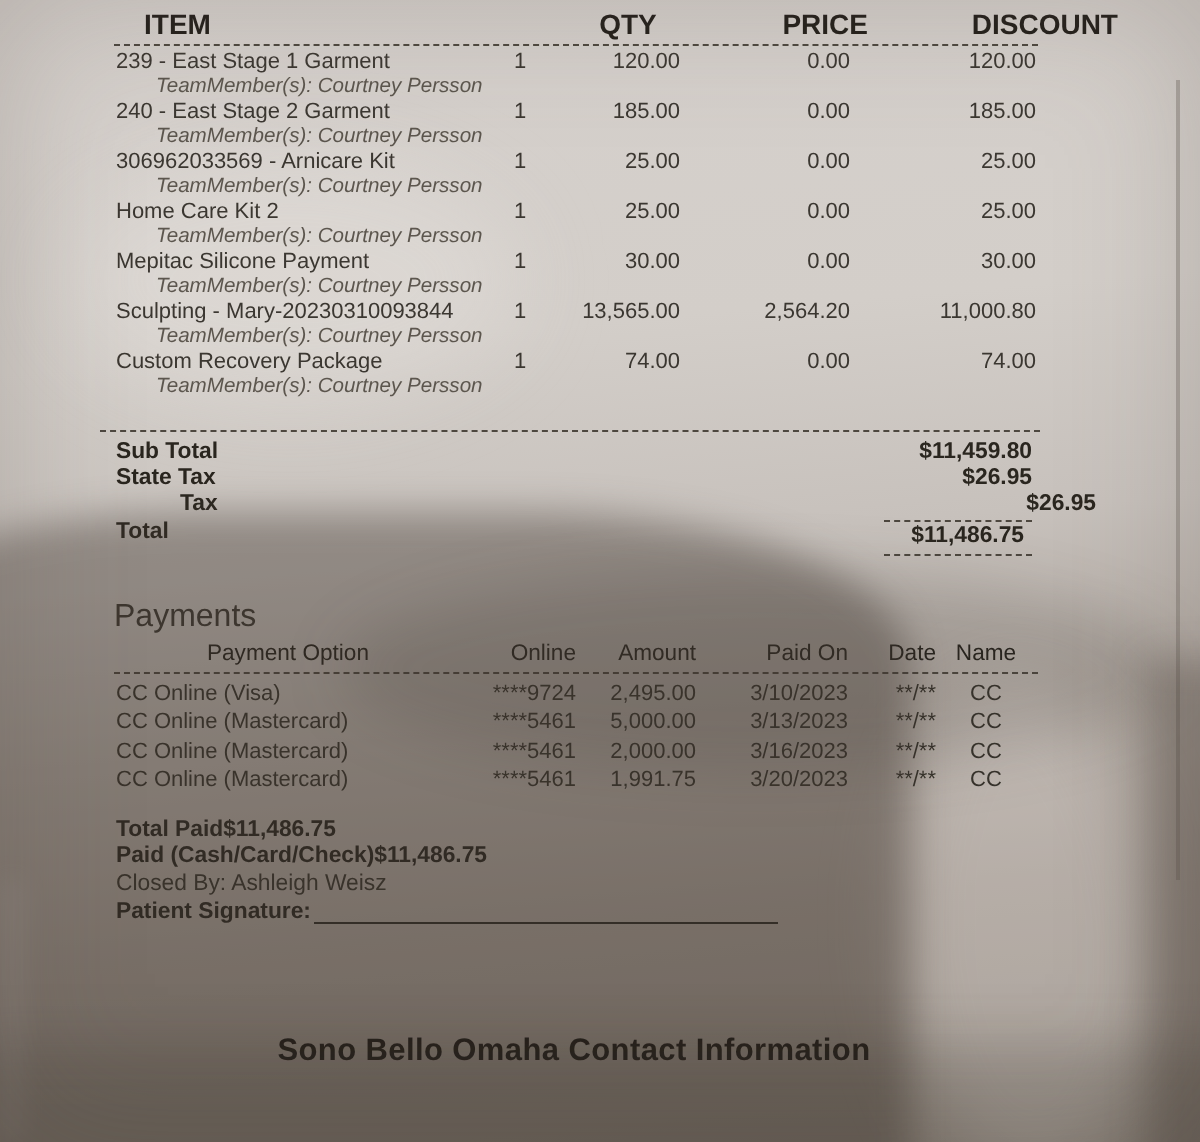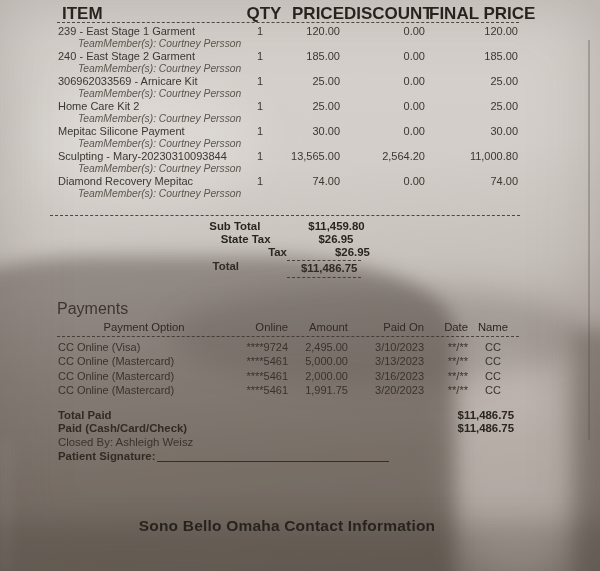--- a/index.html
+++ b/index.html
@@ -18,42 +18,42 @@
   .shadow-right{left:574px;top:330px;width:50px;height:270px;background:rgba(56,48,41,.30);filter:blur(10px);}
   .shadow-bottom{left:-20px;top:522px;width:660px;height:80px;background:rgba(56,48,41,.22);filter:blur(14px);}
 
   .receipt{position:absolute;left:0;top:0;width:600px;height:571px;color:#35312b;font-size:11px;}
   .grid5{display:grid;grid-template-columns:180px 44px 58px 85px 93px;}
   .grid6{display:grid;grid-template-columns:172px 58px 60px 76px 44px 50px;}
   .c-c{text-align:center;}
   .c-r{text-align:right;}
   .nowrap{white-space:nowrap;}
 
-  .it-head{position:absolute;top:4px;left:62px;width:460px;font-weight:bold;font-size:17px;color:#221e19;}
+  .it-head{position:absolute;top:4px;left:72px;width:460px;font-weight:bold;font-size:14px;color:#221e19;gap:40px;}
   .dash{position:absolute;border-top:1px dashed #4d473f;}
   .dash1{top:22px;left:57px;width:462px;}
   .dash2{top:215px;left:50px;width:470px;}
   .dash3{top:336px;left:57px;width:462px;}
 
   .items{position:absolute;top:25px;left:58px;width:460px;}
   .item .main{line-height:13px;align-items:center;color:#3b3731;}
   .item .l2:empty{display:none;}
   .item .tm{margin-left:20px;font-style:italic;font-size:10.3px;line-height:12px;color:#5c564e;}
 
-  .trow{position:absolute;left:58px;width:458px;display:flex;justify-content:center;
+  .trow{position:absolute;left:58px;width:458px;display:flex;justify-content:space-between;
     font-weight:bold;font-size:11.4px;line-height:13px;color:#2a261f;gap:48px;}
   .trow1{top:220px;} .trow2{top:233px;} .trow3{top:246px;margin-left:32px;} .trow4{top:260px;}
   .tot-dash{border-top:1px dashed #4d473f;border-bottom:1px dashed #4d473f;padding:1px 4px 2px 14px;}
 
   .pay-label{position:absolute;top:300px;left:57px;font-size:16px;color:#3c3831;}
   .pay-head{position:absolute;top:321px;left:58px;width:460px;font-weight:normal;font-size:11.3px;color:#26221c;}
   .pay-rows{position:absolute;top:340px;left:58px;width:460px;}
   .p-row{line-height:14.4px;color:#36322b;}
 
-  .srow{position:absolute;left:58px;width:456px;display:flex;justify-content:space-between;
+  .srow{position:absolute;left:58px;width:456px;display:flex;
     font-weight:bold;font-size:11.4px;line-height:13px;color:#29251f;}
   .srow1{top:409px;} .srow2{top:422px;}
   .srow3{top:436px;font-weight:normal;color:#36322b;}
   .srow4{top:450px;justify-content:flex-start;}
   .sig-line{display:inline-block;width:232px;height:11px;border-bottom:1.5px solid #2e2a24;margin-left:2px;}
 
   .footer{position:absolute;top:517px;left:-13px;width:600px;text-align:center;
     font-weight:bold;font-size:15.5px;letter-spacing:.2px;color:#14110e;}
 </style>
 </head>
@@ -142,21 +142,21 @@
           <span class="c-c">1</span>
           <span class="c-r">13,565.00</span>
           <span class="c-r">2,564.20</span>
           <span class="c-r">11,000.80</span>
         </div>
         <div class="tm">TeamMember(s): Courtney Persson</div>
       </div>
 
       <div class="item">
         <div class="main grid5">
-          <span class="name"><span class="l1">Diamond Recovery Mepitac</span></span>
+          <span class="name"><span class="l1">Custom Recovery Package</span></span>
           <span class="c-c">1</span>
           <span class="c-r">74.00</span>
           <span class="c-r">0.00</span>
           <span class="c-r">74.00</span>
         </div>
         <div class="tm">TeamMember(s): Courtney Persson</div>
       </div>
     </div>
 
     <div class="dash dash2"></div>

